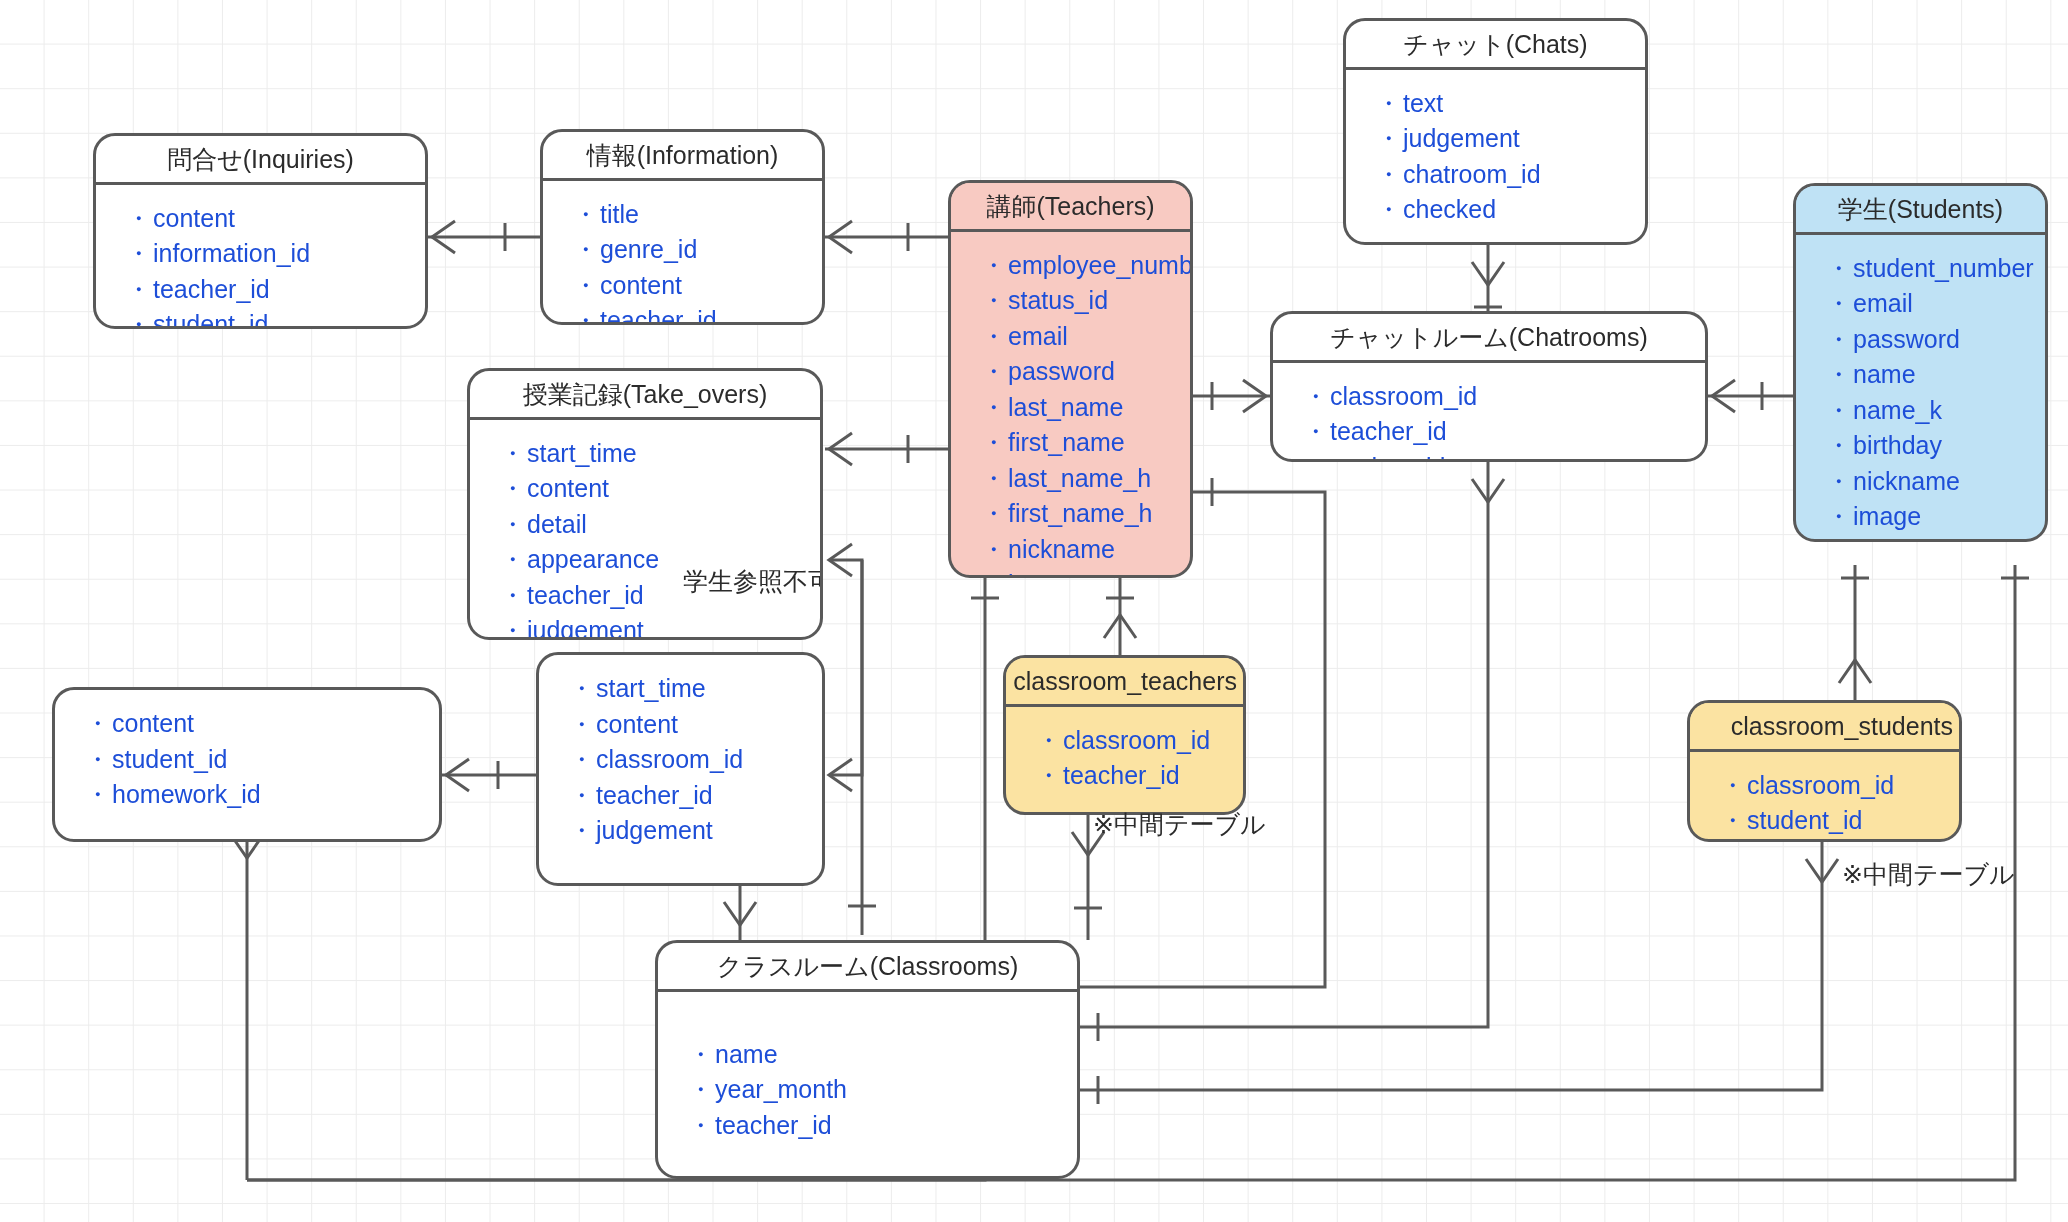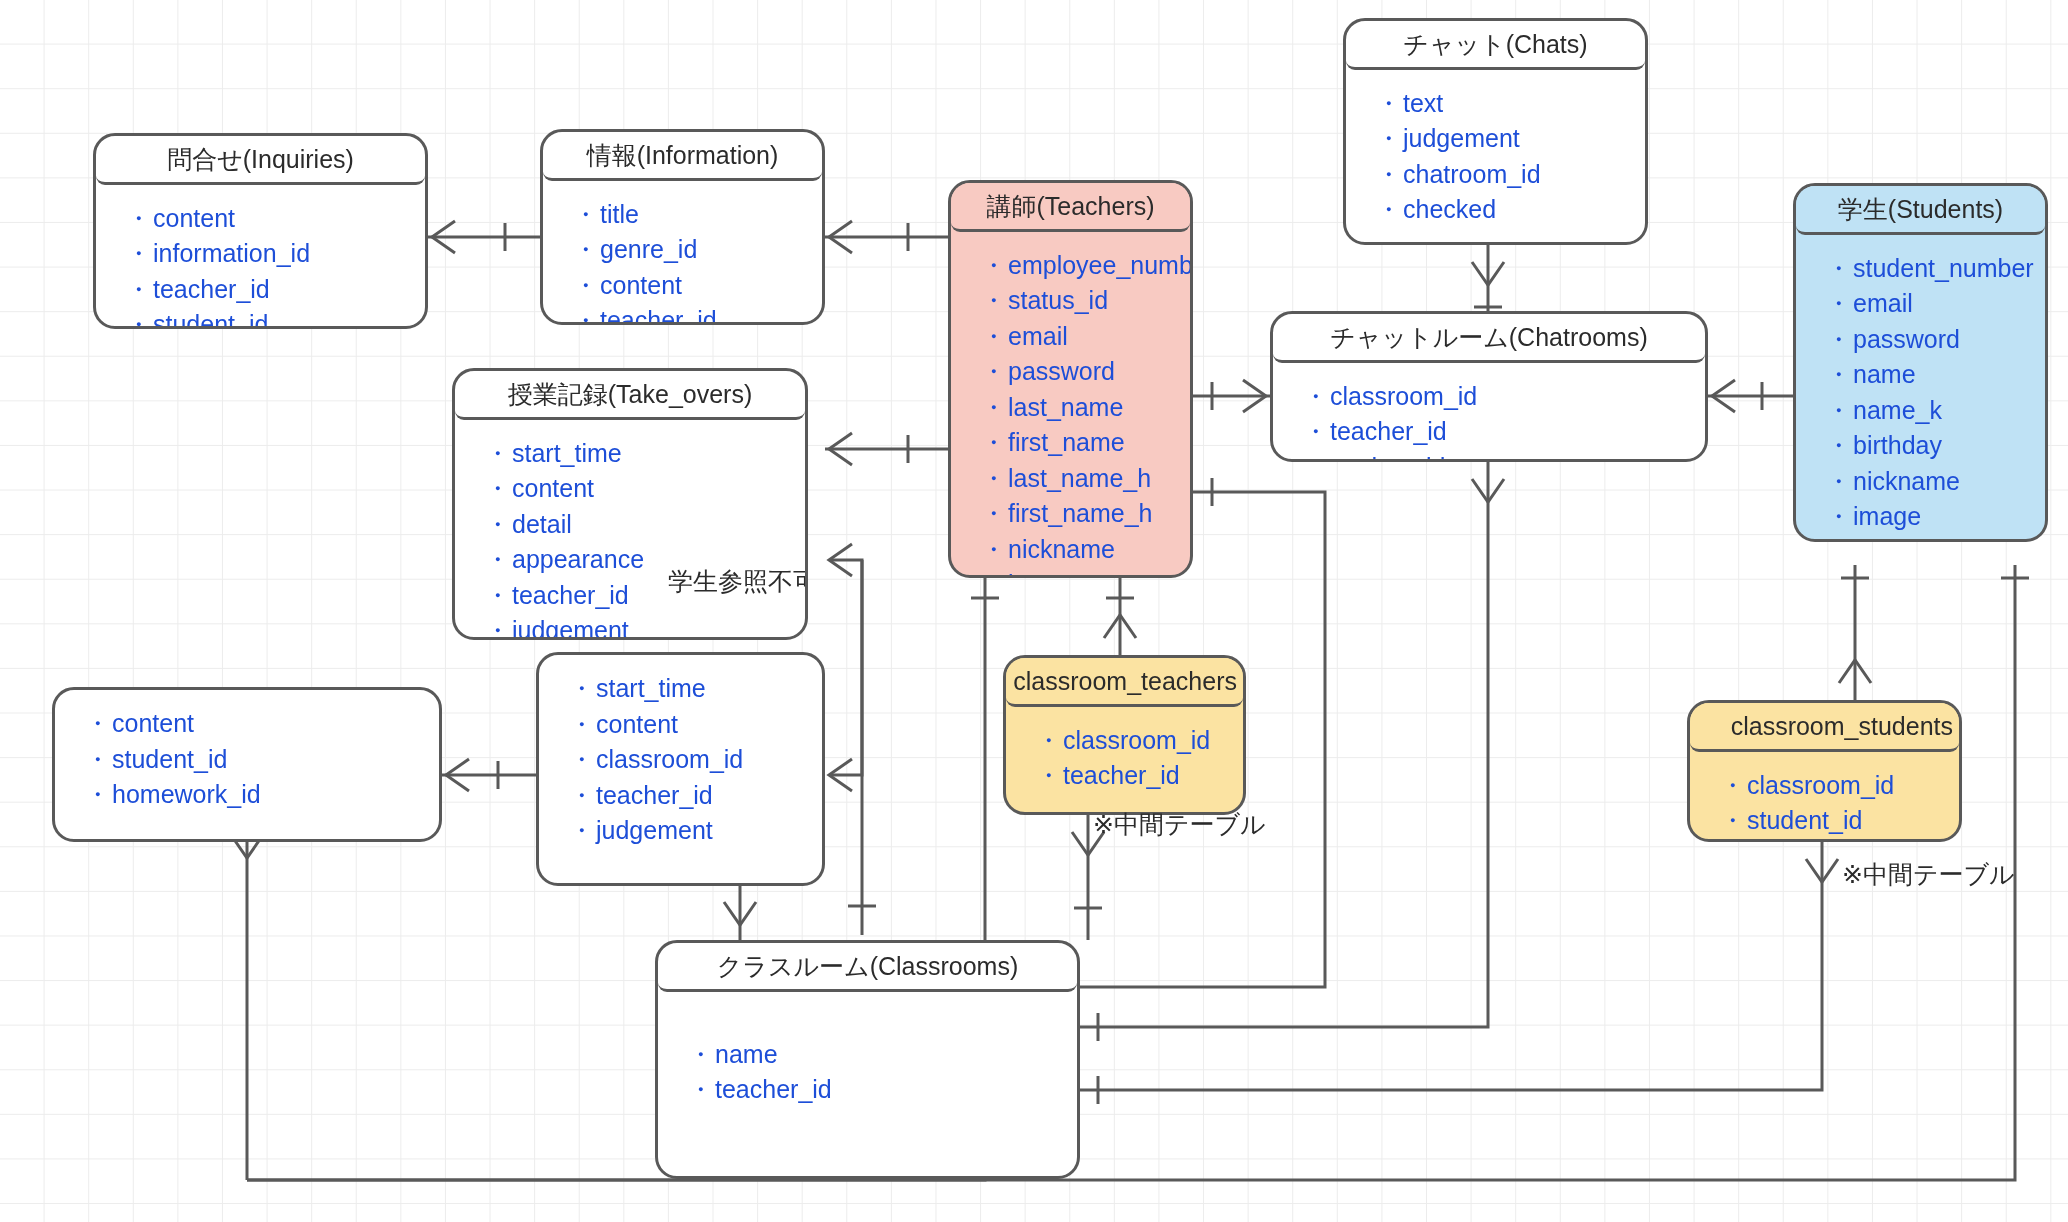--- a/index.html
+++ b/index.html
@@ -39,21 +39,20 @@
     z-index: 3;
   }
   .entity .hdr {
     text-align: center;
     font-size: 25px;
     color: #2b2b2b;
     padding: 9px 6px 8px 6px;
     border-bottom: 3.5px solid #595959;
     line-height: 1.15;
     white-space: nowrap;
-    border-radius: 9px;
   }
   .entity .body {
     position: relative;
     padding: 16px 0 14px 0;
     height: 100%;
   }
   .entity ul {
     list-style: none;
     margin: 0;
     padding: 0 0 0 30px;
@@ -239,21 +238,21 @@
         <li>password</li>
         <li>name</li>
         <li>name_k</li>
         <li>birthday</li>
         <li>nickname</li>
         <li>image</li>
       </ul>
     </div>
   </div>
 
-  <div class="entity" id="e-takeovers" style="left:452px; top:368px; width:356px; height:272px;">
+  <div class="entity" id="e-takeovers" style="left:467px; top:368px; width:356px; height:272px;">
     <div class="hdr">授業記録(Take_overs)</div>
     <div class="body">
       <ul>
         <li>start_time</li>
         <li>content</li>
         <li>detail</li>
         <li>appearance</li>
         <li>teacher_id</li>
         <li>judgement</li>
       </ul>
@@ -303,18 +302,19 @@
       </ul>
     </div>
   </div>
   <div class="note" style="left:1842px; top:858px;">※中間テーブル</div>
 
   <div class="entity" id="e-classrooms" style="left:655px; top:940px; width:425px; height:239px;">
     <div class="hdr">クラスルーム(Classrooms)</div>
     <div class="body" style="padding-top:45px;">
       <ul>
         <li>name</li>
+        <li>year_month</li>
         <li>teacher_id</li>
       </ul>
     </div>
   </div>
 
 </div>
 
 </body></html>

